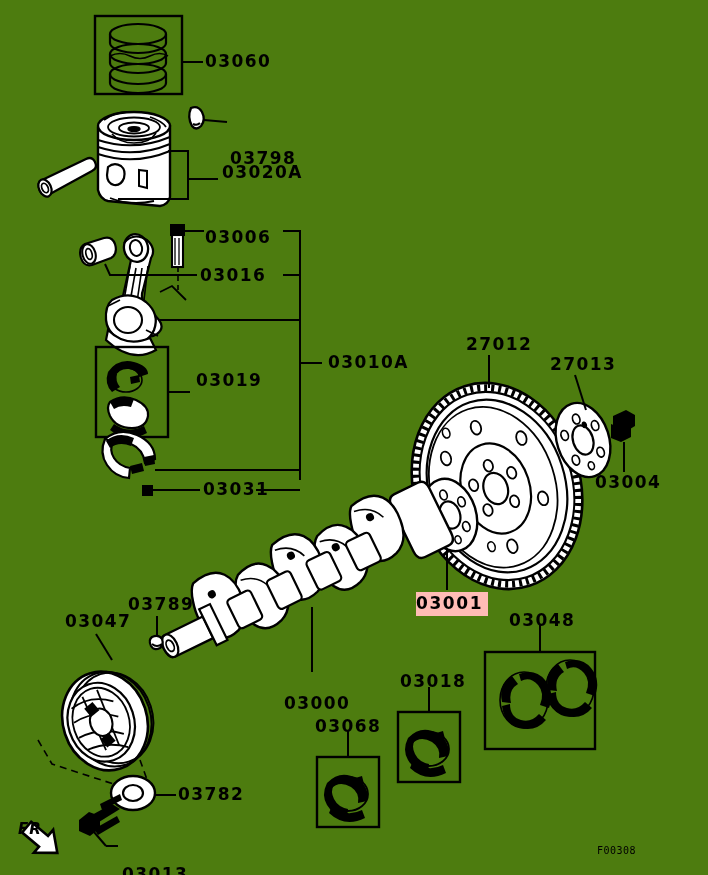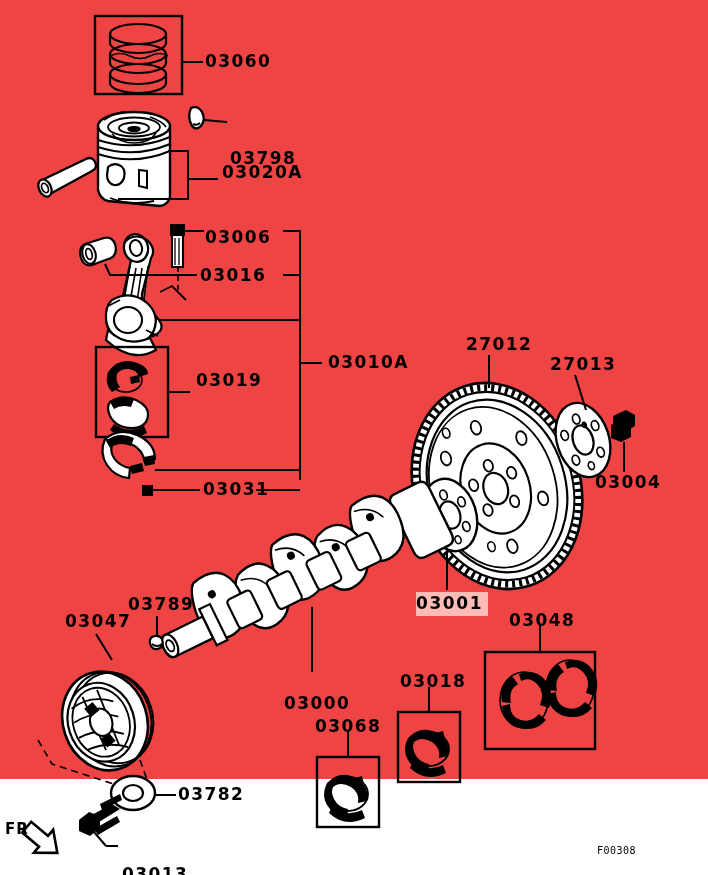--- a/index.html
+++ b/index.html
@@ -3,21 +3,21 @@
 <meta charset="utf-8">
 <title>Parts Diagram</title>
 <style>
   html,body{margin:0;padding:0;background:#ffffff;}
   body{
     font-family:"DejaVu Sans", sans-serif;
     width:708px;height:875px;
     position:relative;overflow:hidden;
     -webkit-font-smoothing:none;
   }
-  #sheet{position:absolute;left:0;top:0;width:708px;height:779px;background:#ef4444;}
+  #sheet{position:absolute;left:0;top:0;width:708px;height:875px;background:#4d7c0f;}
   #art{position:absolute;left:0;top:0;width:708px;height:875px;}
 
   .lbl{
     position:absolute;
     font-family:"DejaVu Sans", sans-serif;
     font-size:17px;
     font-weight:700;
     letter-spacing:1.4px;
     color:#000;
     white-space:nowrap;
@@ -420,17 +420,17 @@
 <div class="lbl" style="left:178px;top:786px;">03782</div>
 
 <div class="lbl" style="left:122px;top:866px;">03013</div>
 
 <div class="lbl" style="left:315px;top:718px;">03068</div>
 
 <div class="lbl" style="left:400px;top:673px;">03018</div>
 
 <div class="lbl" style="left:509px;top:612px;">03048</div>
 
-<div class="fr" style="left:5px;top:820px;">FR</div>
+<div class="fr" style="left:18px;top:820px;font-style:italic;">FR</div>
 
 <div class="code" style="left:597px;top:845px;">F00308</div>
 
 </div>
 
 </body></html>

